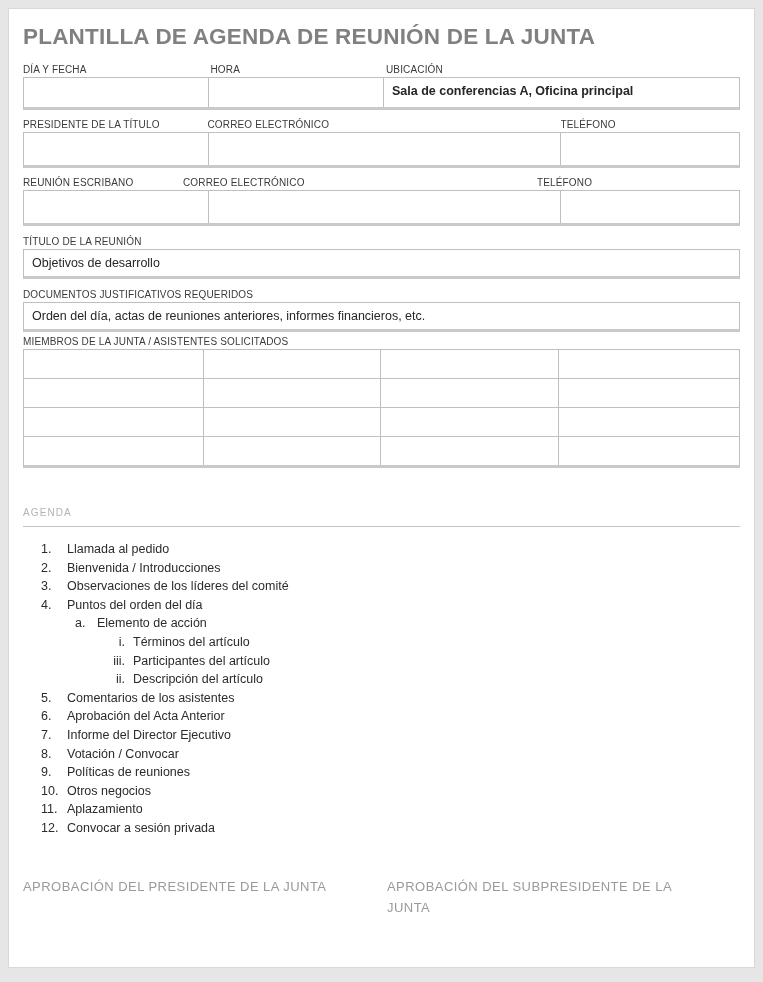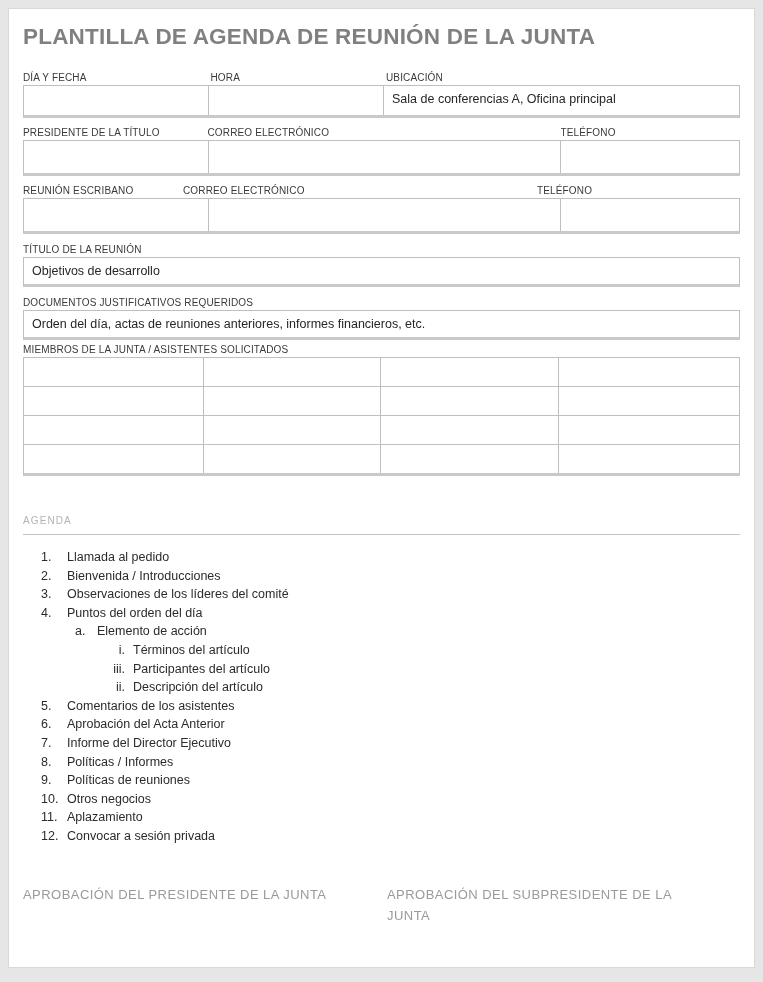--- a/index.html
+++ b/index.html
@@ -30,21 +30,21 @@
     padding: 14px 14px 0 14px;
   }
 
   
   .doc-title {
     font-size: 22.5px;
     font-weight: bold;
     color: #808080;
     letter-spacing: 0.2px;
     line-height: 28px;
-    margin-bottom: 20px;
+    margin-bottom: 12px;
     white-space: nowrap;
   }
 
   
   .lbl {
     font-size: 10px;
     color: #3a3a3a;
     letter-spacing: 0.15px;
     line-height: 13px;
     white-space: nowrap;
@@ -69,21 +69,21 @@
     border-right: 1px solid #bfbfbf;
     padding: 5px 8px 4px 8px;
     font-size: 12.5px;
     color: #262626;
     line-height: 17px;
     overflow: hidden;
     white-space: nowrap;
   }
   .cell:last-child { border-right: none; }
 
-  .h34 { height: 29px; }
+  .h34 { height: 29px; font-weight: bold; }
   .h36 { height: 32px; }
   .h26 { height: 26px; }
 
   
   .grid {
     border: 1px solid #bfbfbf;
     border-bottom: 3px solid #c9c9c9;
   }
   .grid-row {
     display: flex;
@@ -273,21 +273,21 @@
         <div class="ag-item lvl0">
           <span class="ag-num">6.</span>
           <span class="ag-text">Aprobación del Acta Anterior</span>
         </div>
         <div class="ag-item lvl0">
           <span class="ag-num">7.</span>
           <span class="ag-text">Informe del Director Ejecutivo</span>
         </div>
         <div class="ag-item lvl0">
           <span class="ag-num">8.</span>
-          <span class="ag-text">Políticas / Informes</span>
+          <span class="ag-text">Votación / Convocar</span>
         </div>
         <div class="ag-item lvl0">
           <span class="ag-num">9.</span>
           <span class="ag-text">Políticas de reuniones</span>
         </div>
         <div class="ag-item lvl0">
           <span class="ag-num">10.</span>
           <span class="ag-text">Otros negocios</span>
         </div>
         <div class="ag-item lvl0">

